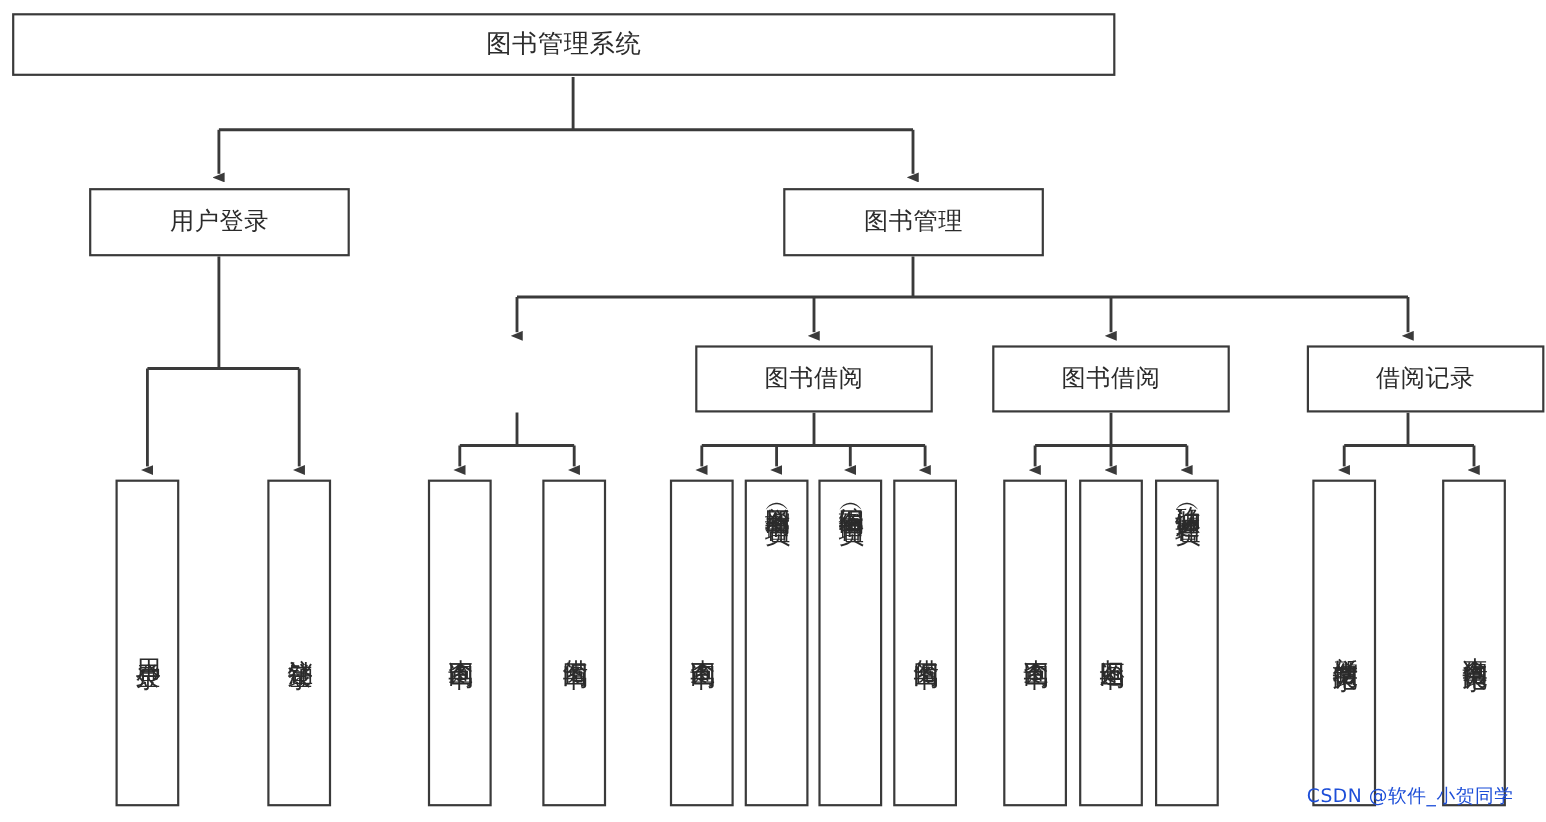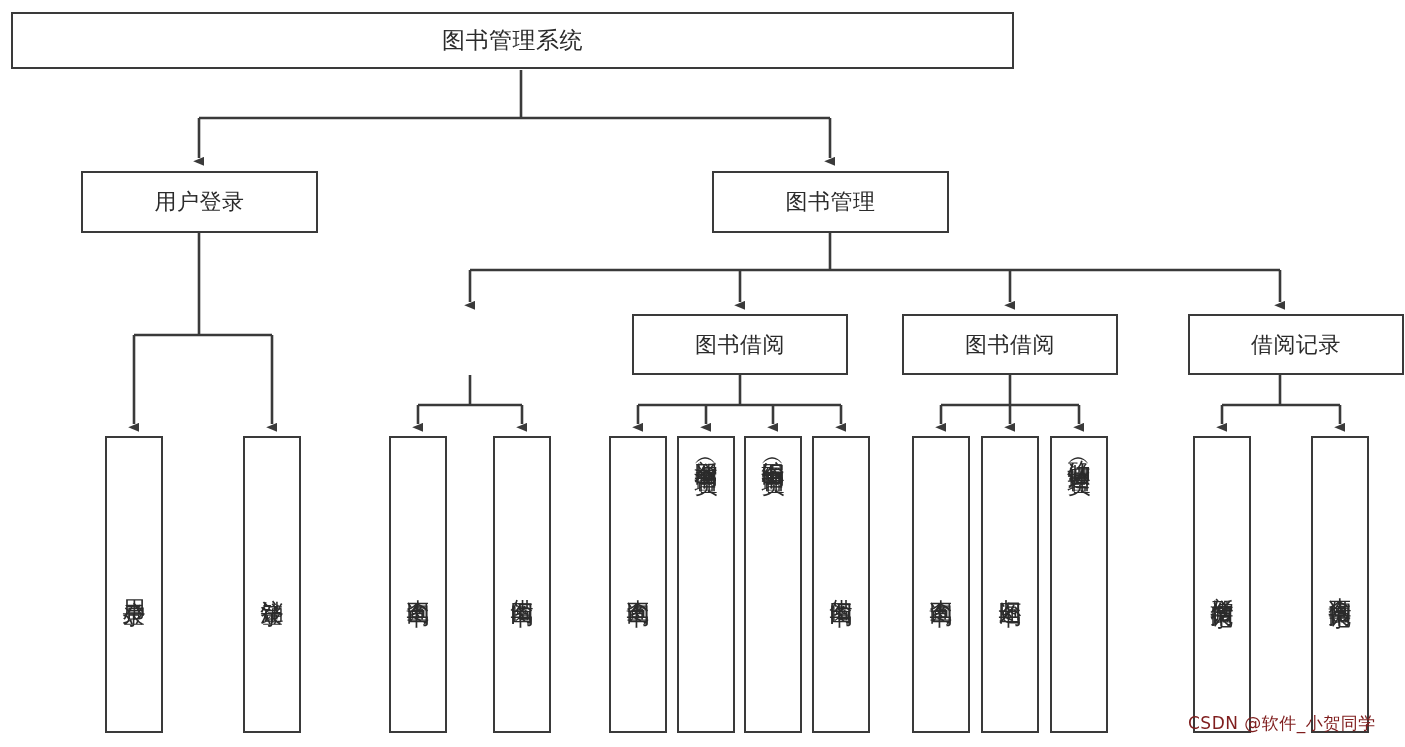--- a/index.html
+++ b/index.html
@@ -64,21 +64,21 @@
   }
   .node.vert.pad-mid {
     align-items: center;
     padding-top: 0;
   }
   .watermark {
     position: absolute;
     left: 1188px;
     top: 712px;
     font-size: 17px;
-    color: #7f1d1d;
+    color: #1d4ed8;
     white-space: nowrap;
     z-index: 5;
     letter-spacing: 0.5px;
   }
 </style>
 </head>
 <body>
 
 <div id="canvas">
 

